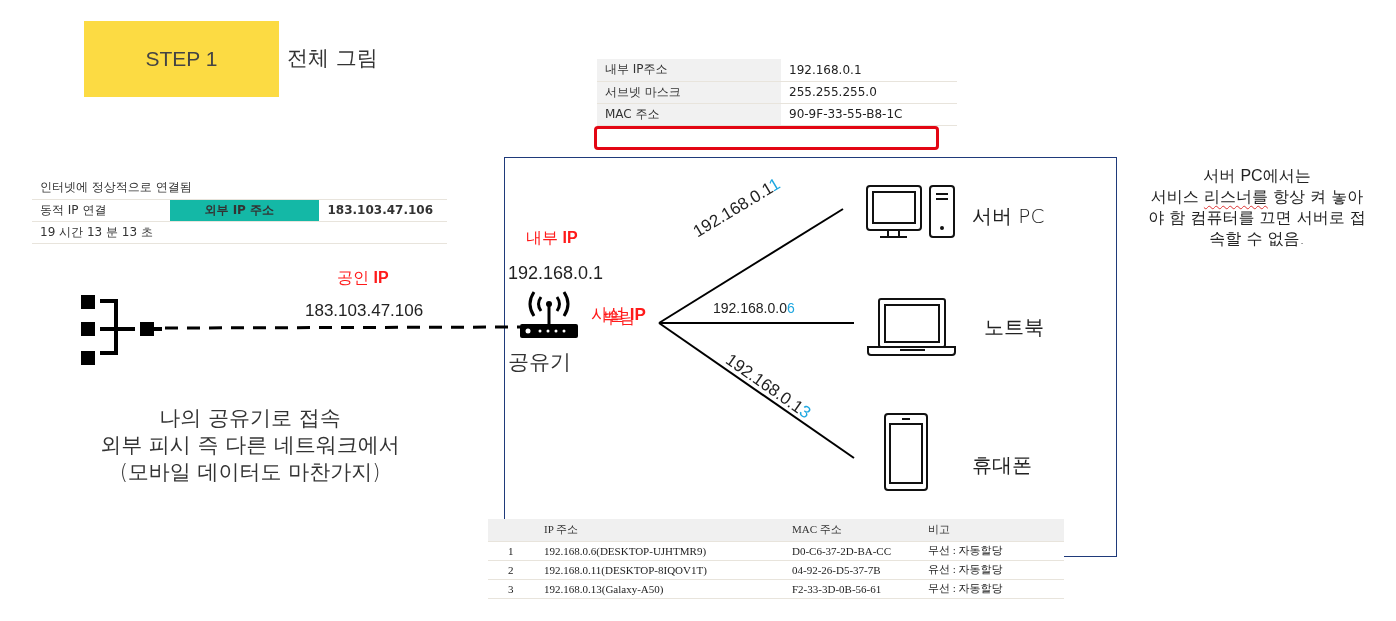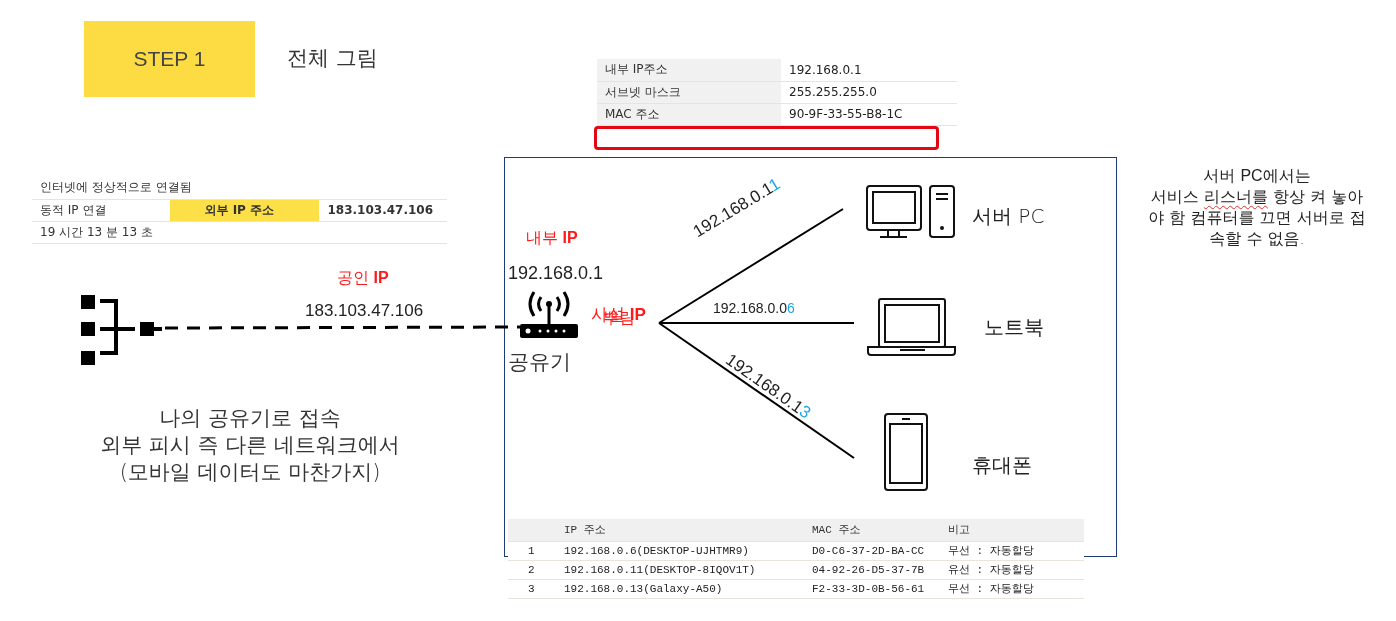--- a/index.html
+++ b/index.html
@@ -2,46 +2,46 @@
 <html><head>
   <meta charset="utf-8">
   <style>
     * { box-sizing: border-box; margin: 0; padding: 0; }
     html, body { width: 1396px; height: 621px; background: #ffffff; overflow: hidden; }
     body { position: relative; font-family: "Liberation Sans", "DejaVu Sans", sans-serif; color: #222; }
 
     .abs { position: absolute; }
 
     
-    .step-badge { left: 84px; top: 21px; width: 171px; height: 76px; background: #fcdb43;
+    .step-badge { left: 84px; top: 21px; width: 195px; height: 76px; background: #fcdb43;
       display: flex; align-items: center; justify-content: center; font-size: 21px; color: #444; }
     .step-title { left: 287px; top: 44px; font-size: 21px; color: #333; font-family: "DejaVu Sans", sans-serif; font-weight: 300; }
 
     
     .router-table { left: 597px; top: 59px; width: 360px; border-collapse: collapse; font-size: 12px; font-family: "DejaVu Sans", sans-serif; }
     .router-table td { height: 22px; padding: 0 8px; border-bottom: 1px solid #e8e4dc; white-space: nowrap; }
     .router-table td.k { width: 184px; background: #f1f1f1; color: #333; }
     .router-table td.v { background: #fff; color: #222; }
     .highlight-box { left: 594px; top: 126px; width: 345px; height: 24px; border: 3px solid #e30613; border-radius: 4px; }
 
     
     .wan-table { left: 32px; top: 177px; width: 415px; border-collapse: collapse; font-size: 12px; font-family: "DejaVu Sans", sans-serif; }
     .wan-table td { height: 22px; padding: 0 8px; border-bottom: 1px solid #e8e4dc; white-space: nowrap; color: #333; }
-    .wan-table td.shade { background: #fde047; font-weight: bold; padding-left: 34px; }
+    .wan-table td.shade { background: #14b8a6; font-weight: bold; padding-left: 34px; }
     .wan-table td.ip { font-weight: bold; text-align: right; padding-right: 14px; }
 
     
     .main-box { left: 504px; top: 157px; width: 613px; height: 400px; border: 1.5px solid #1f3a7a; }
 
     .red { color: #ff1a1a; font-weight: bold; }
     .label-lg { font-size: 19px; color: #222; }
     .ko-light { font-family: "DejaVu Sans", sans-serif; font-weight: 300; }
 
     
-    .dev-table { left: 508px; top: 519px; width: 576px; border-collapse: collapse; font-size: 11px; font-family: Liberation Mono, monospace; }
+    .dev-table { left: 488px; top: 519px; width: 576px; border-collapse: collapse; font-size: 11px; font-family: Liberation Serif, serif; }
     .dev-table th { height: 22px; background: #f0f0f0; font-weight: normal; text-align: left; padding: 0 4px; color: #333; border-bottom: 1px solid #e8e4dc; }
     .dev-table td { height: 19px; padding: 0 4px; border-bottom: 1px solid #e8e4dc; color: #222; background: #fff; white-space: nowrap; }
     .dev-table .n { width: 52px; padding-left: 20px; }
 
     
     .note { left: 1126px; top: 165px; width: 262px; text-align: center; font-size: 16px; line-height: 21px; color: #222; font-family: "DejaVu Sans", sans-serif; font-weight: 300; }
     .squiggle { text-decoration: underline wavy #d33; text-decoration-thickness: 1px; text-underline-offset: 3px; }
 
     .ext-text { left: 40px; top: 405px; width: 420px; text-align: center; font-size: 21px; line-height: 27px; color: #333; font-family: "DejaVu Sans", sans-serif; font-weight: 300; }
   </style>

